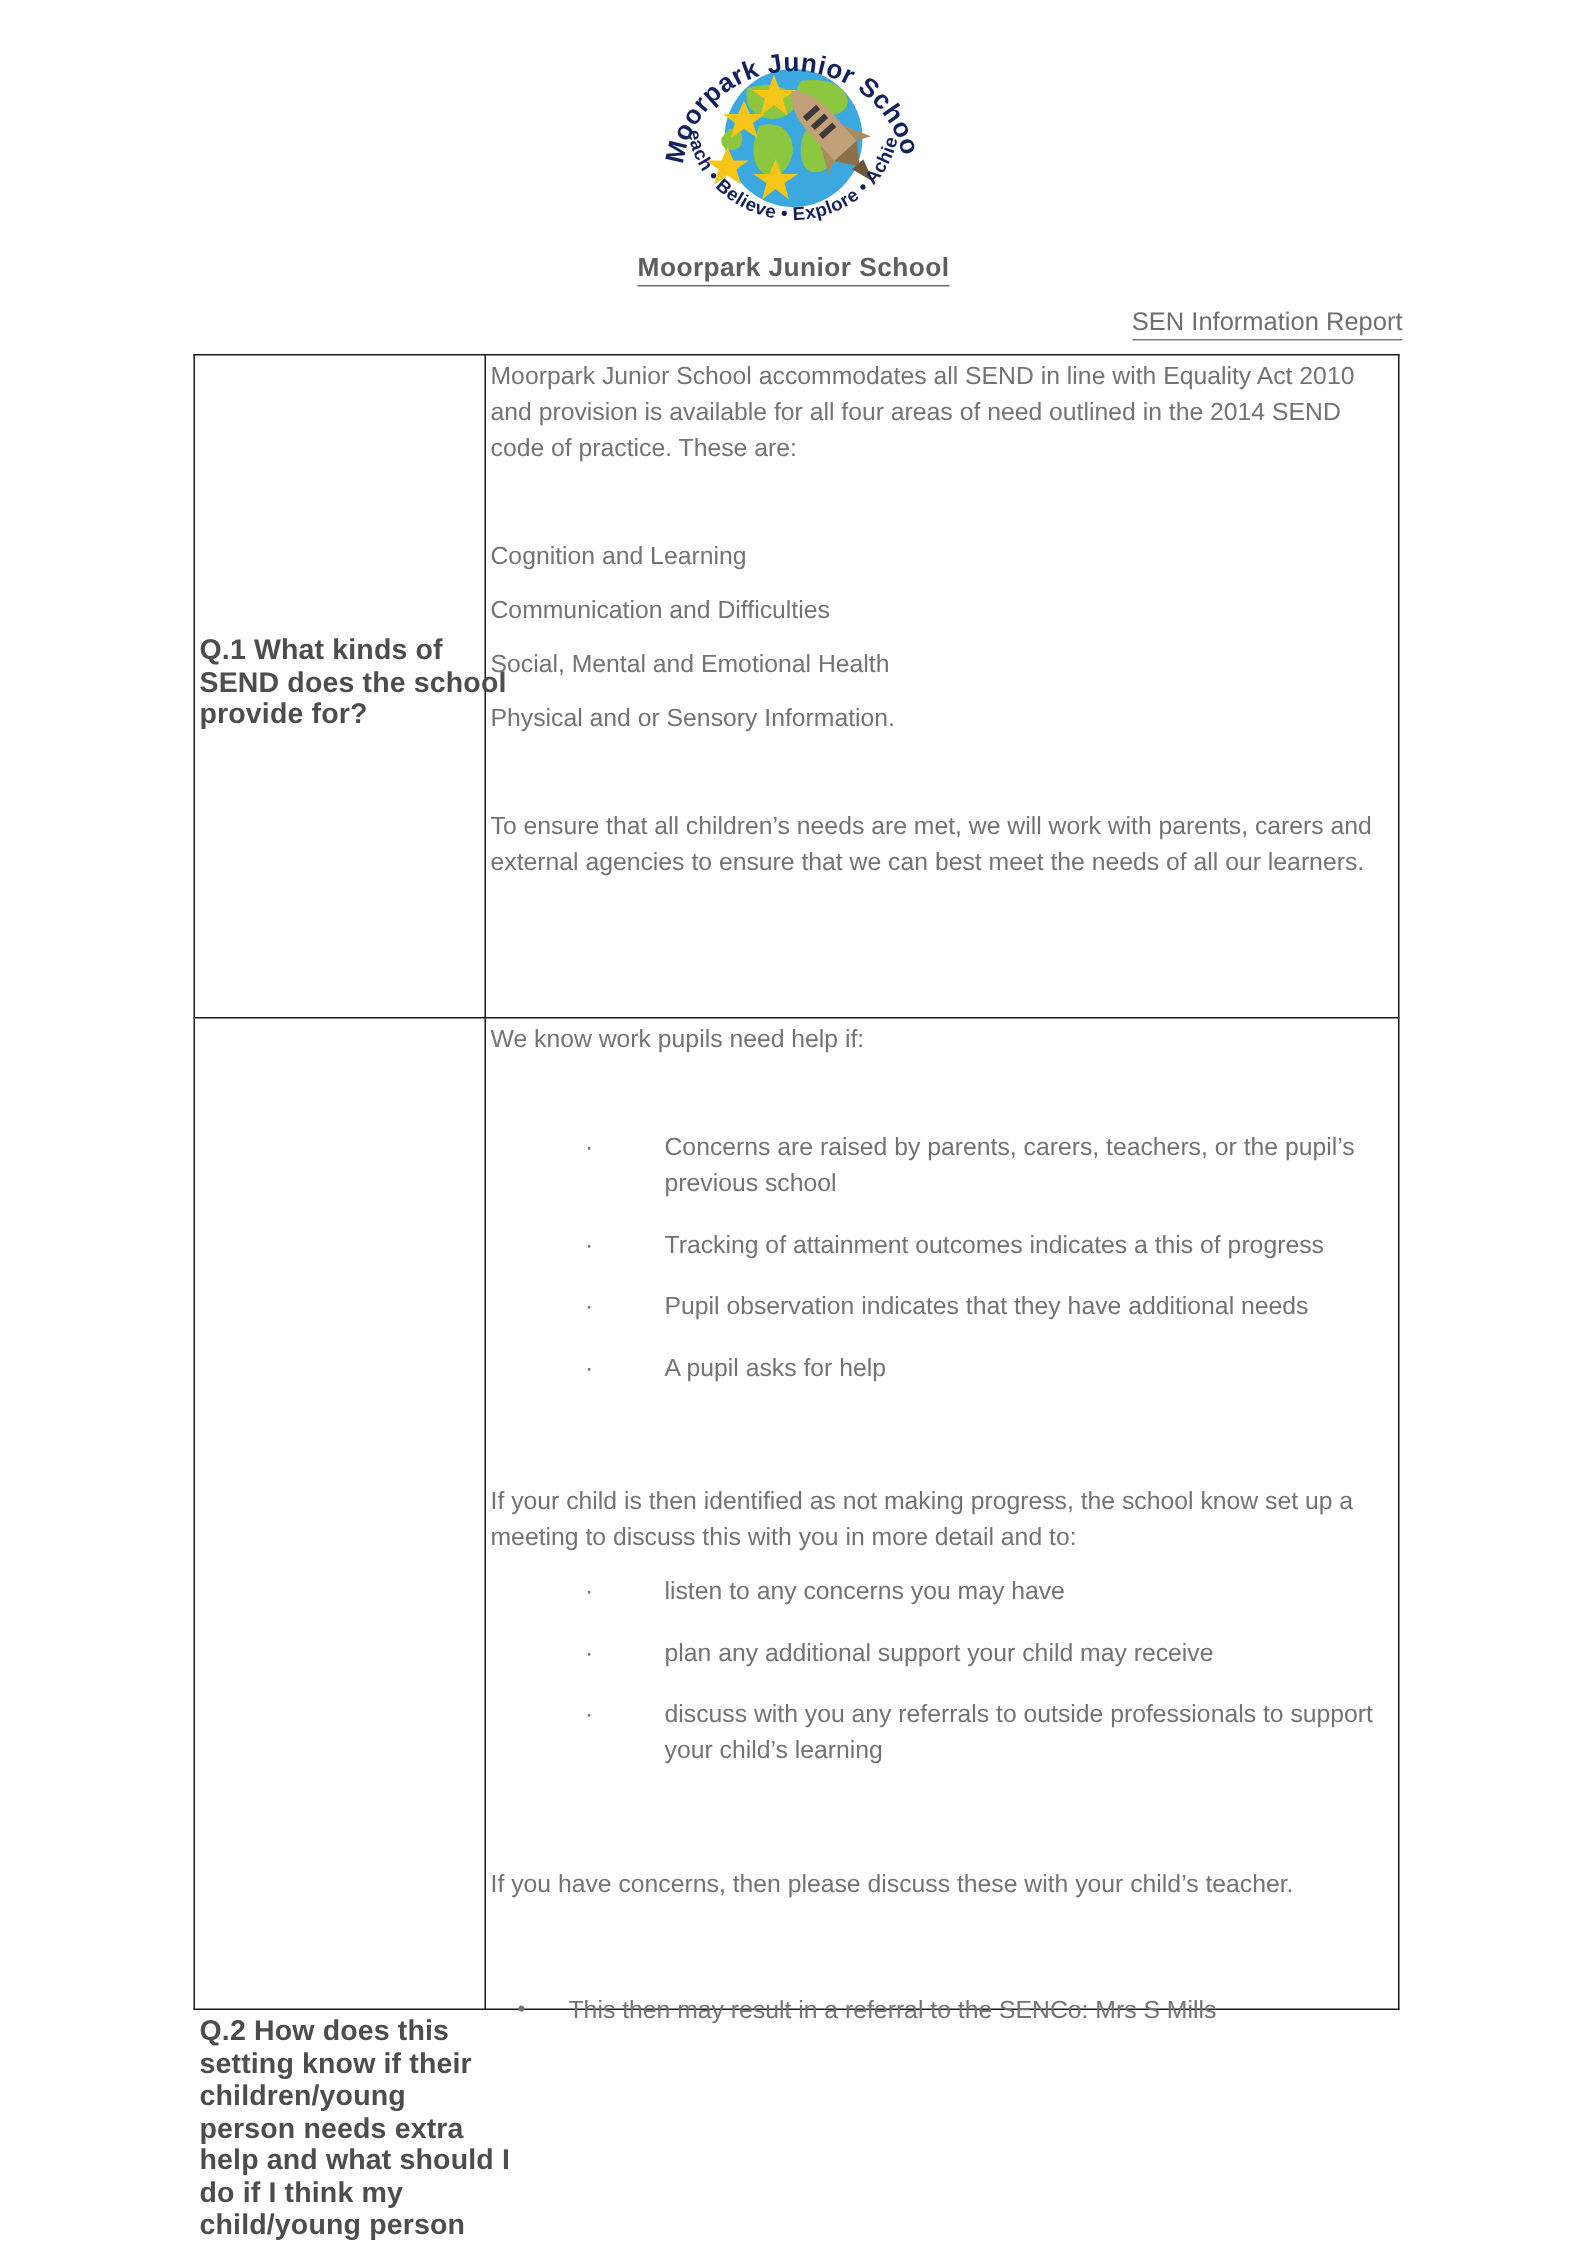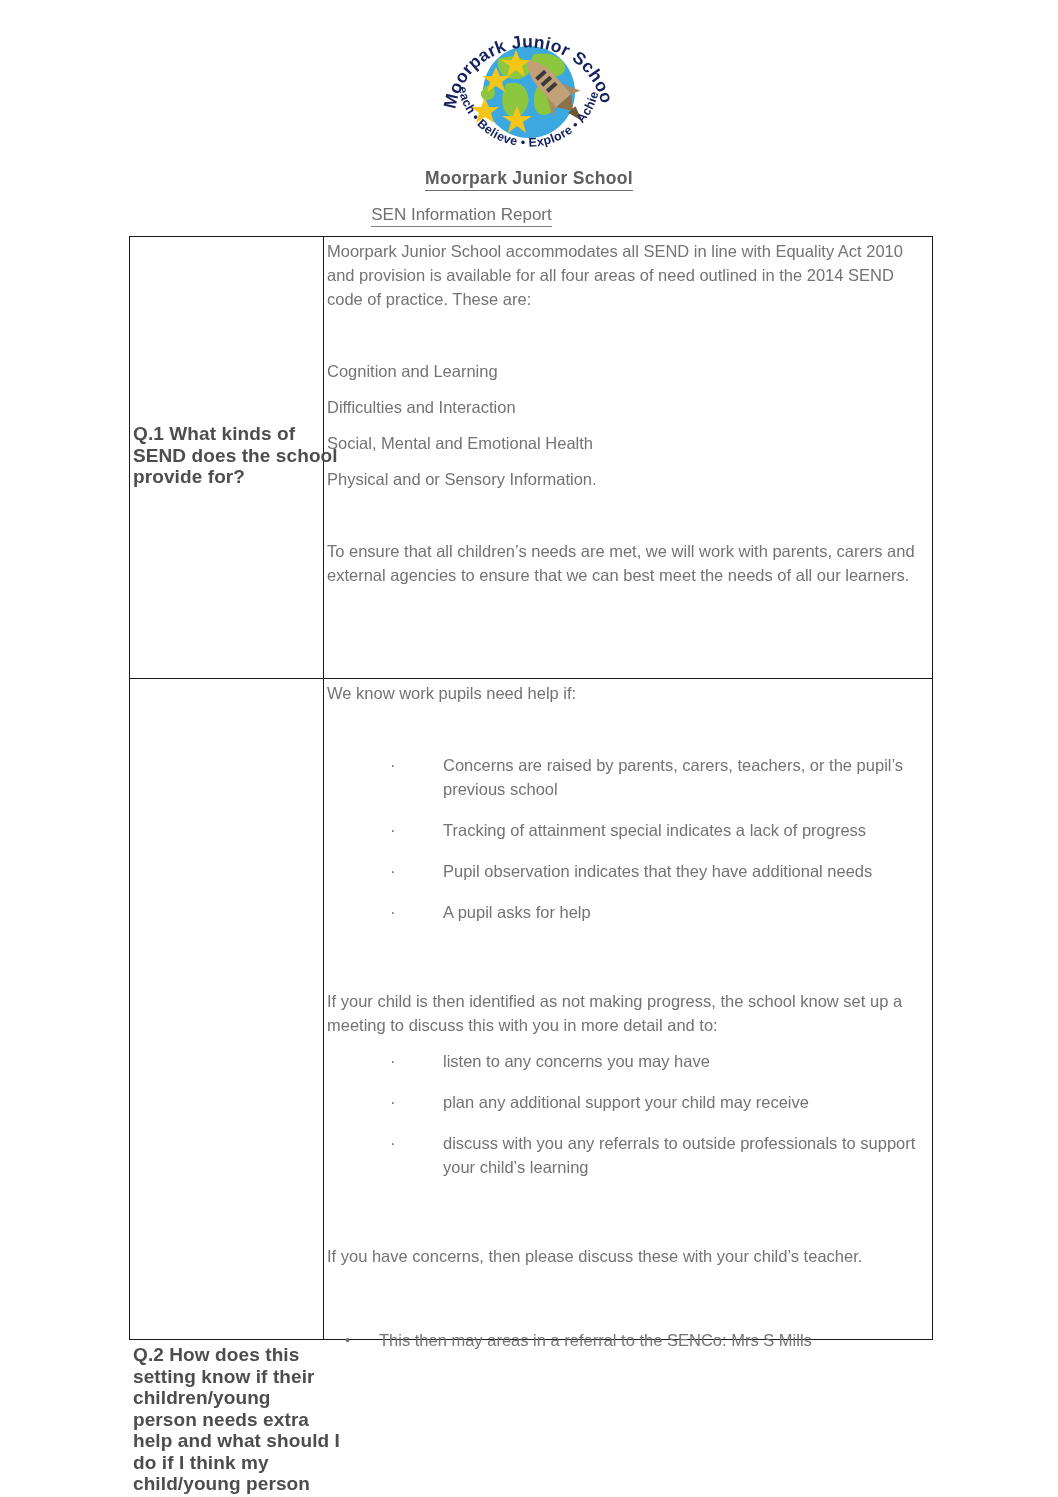--- a/index.html
+++ b/index.html
@@ -36,24 +36,24 @@
     font-weight: bold;
     letter-spacing: 0.3px;
     color: #5e5e5e;
   }
   #doc-title span.u {
     border-bottom: 1.5px solid #6b6b6b;
     padding-bottom: 2px;
   }
   #doc-subtitle {
     position: absolute;
-    left: 0;
+    left: 12px;
     top: 205px;
     width: 923px;
-    text-align: center;
+    text-align: right;
     font-size: 17px;
     color: #6f6f6f;
   }
   #doc-subtitle span.u {
     border-bottom: 1px solid #7a7a7a;
     padding-bottom: 2px;
   }
 
   
   #report-table {
@@ -203,21 +203,21 @@
 SEND does the school
 provide for?</div>
       </td>
       <td class="a-cell">
         <div class="a-body">
           <p>Moorpark Junior School accommodates all SEND in line with Equality Act 2010 and provision is available for all four areas of need outlined in the 2014 SEND code of practice.  These are:</p>
           <p class="gap-l"></p>
           <p class="gap-s"></p>
           <p>Cognition and Learning</p>
           <p class="gap-s"></p>
-          <p>Difficulties and Interaction</p>
+          <p>Communication and Difficulties</p>
           <p class="gap-s"></p>
           <p>Social, Mental and Emotional Health</p>
           <p class="gap-s"></p>
           <p>Physical and or Sensory Information.</p>
           <p class="gap-l"></p>
           <p class="gap-s"></p>
           <p>To ensure that all children’s needs are met, we will work with parents, carers and external agencies to ensure that we can best meet the needs of all our learners.</p>
         </div>
       </td>
     </tr>
@@ -240,21 +240,21 @@
           <p class="gap-l"></p>
           <p class="gap-s"></p>
 
           <div class="dotlist indented">
             <div class="dotitem">
               <span class="dot">·</span>
               <span class="dottext">Concerns are raised by parents, carers, teachers, or the pupil’s previous school</span>
             </div>
             <div class="dotitem">
               <span class="dot">·</span>
-              <span class="dottext">Tracking of attainment special indicates a lack of progress</span>
+              <span class="dottext">Tracking of attainment outcomes indicates a this of progress</span>
             </div>
             <div class="dotitem">
               <span class="dot">·</span>
               <span class="dottext">Pupil observation indicates that they have additional needs</span>
             </div>
             <div class="dotitem">
               <span class="dot">·</span>
               <span class="dottext">A pupil asks for help</span>
             </div>
           </div>
@@ -280,19 +280,19 @@
           </div>
 
           <p class="gap-l"></p>
           <p class="gap-s"></p>
           <p>If you have concerns, then please discuss these with your child’s teacher.</p>
           <p class="gap-l"></p>
           <p class="gap"></p>
 
           <div class="bullitem">
             <span class="bull">•</span>
-            <span>This then may areas in a referral to the SENCo: Mrs S Mills</span>
+            <span>This then may result in a referral to the SENCo: Mrs S Mills</span>
           </div>
         </div>
       </td>
     </tr>
   </tbody>
 </table>
 
 </body></html>

